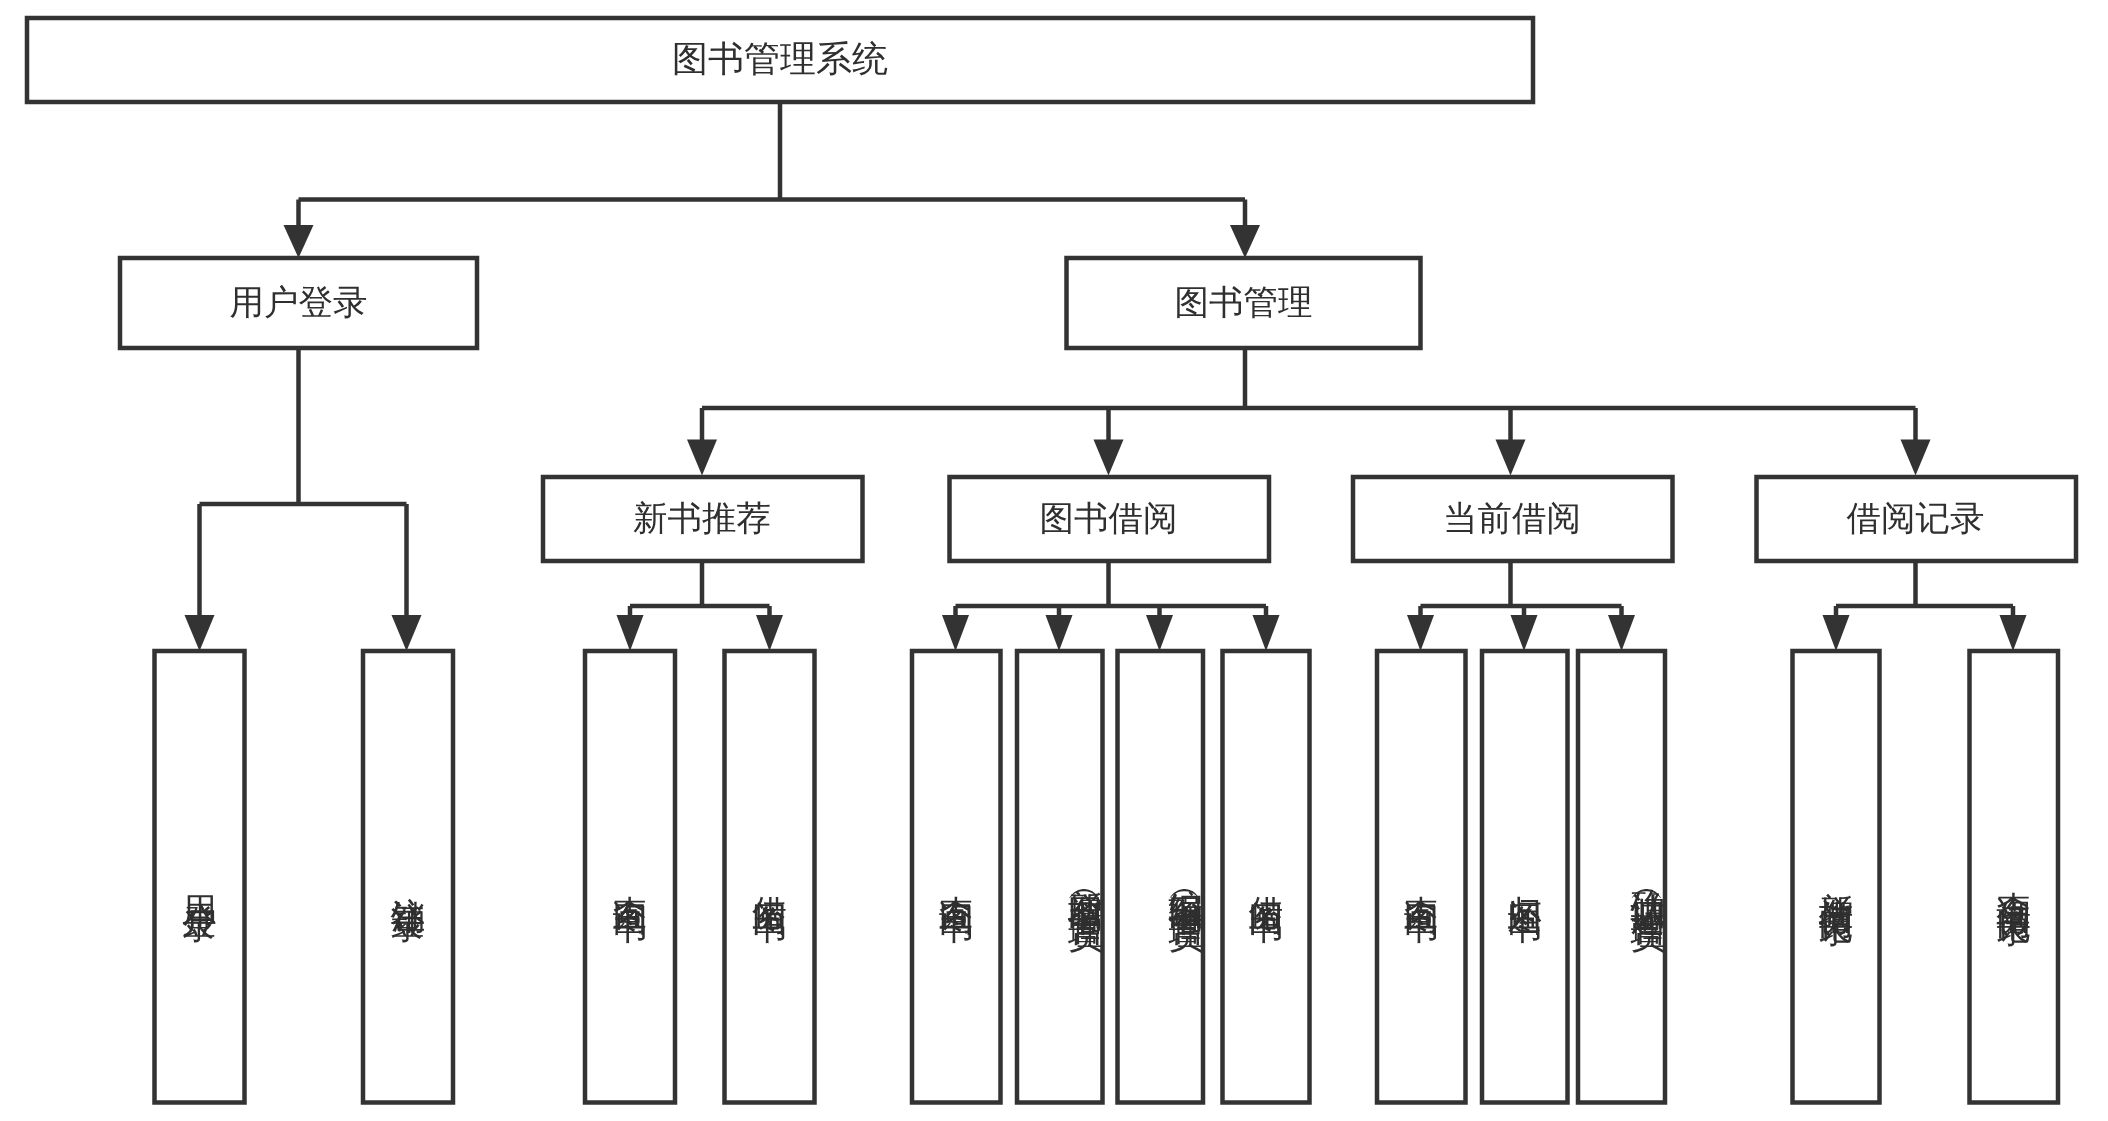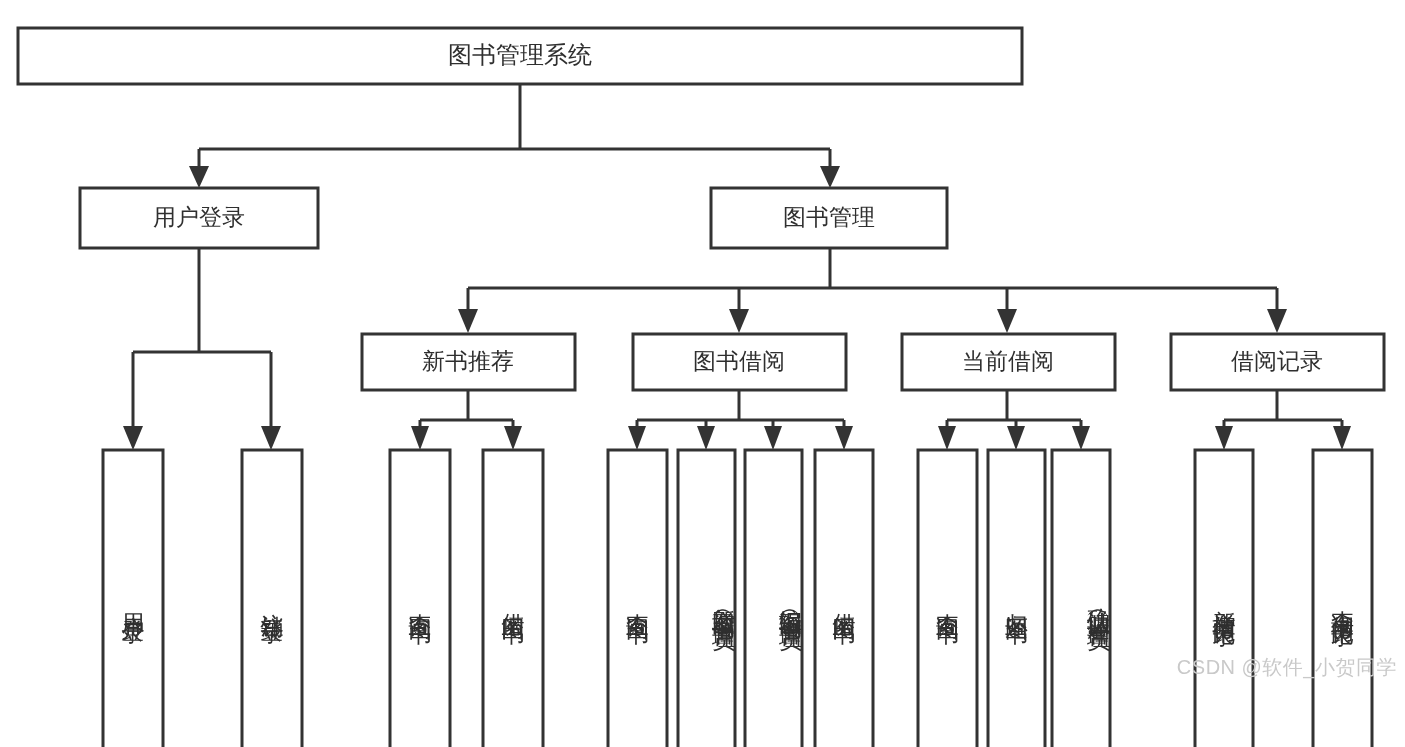--- a/index.html
+++ b/index.html
@@ -10,21 +10,21 @@
   body {
     width: 1405px;
     height: 747px;
     position: relative;
     font-family: "Liberation Sans", "DejaVu Sans", sans-serif;
     overflow: hidden;
   }
   #diagram-root {
     position: absolute;
     left: 0;
-    top: 16px;
+    top: 0;
     width: 1405px;
     height: 671px;
   }
   svg.canvas {
     display: block;
     width: 1405px;
     height: 747px;
   }
   .box-rect {
     fill: #ffffff;
@@ -230,15 +230,14 @@
   <div class="leaf-label" style="left:745px; top:434px; width:57px; height:301px; align-items:flex-start; padding-top:6px; box-sizing:border-box;">编辑图书（管理员）</div>
   <div class="leaf-label" style="left:815px; top:434px; width:58px; height:301px;">借阅图书</div>
 
   <div class="leaf-label" style="left:918px; top:434px; width:59px; height:301px;">查询图书</div>
   <div class="leaf-label" style="left:988px; top:434px; width:57px; height:301px;">归还图书</div>
   <div class="leaf-label" style="left:1052px; top:434px; width:58px; height:301px; align-items:flex-start; padding-top:6px; box-sizing:border-box;">确认归还（管理员）</div>
 
   <div class="leaf-label" style="left:1195px; top:434px; width:58px; height:301px;">新增借阅记录</div>
   <div class="leaf-label" style="left:1313px; top:434px; width:59px; height:301px;">查询借阅记录</div>
 
-  <div class="watermark">CSDN @软件_小贺同学</div>
 
 </div>
 
 </body></html>

